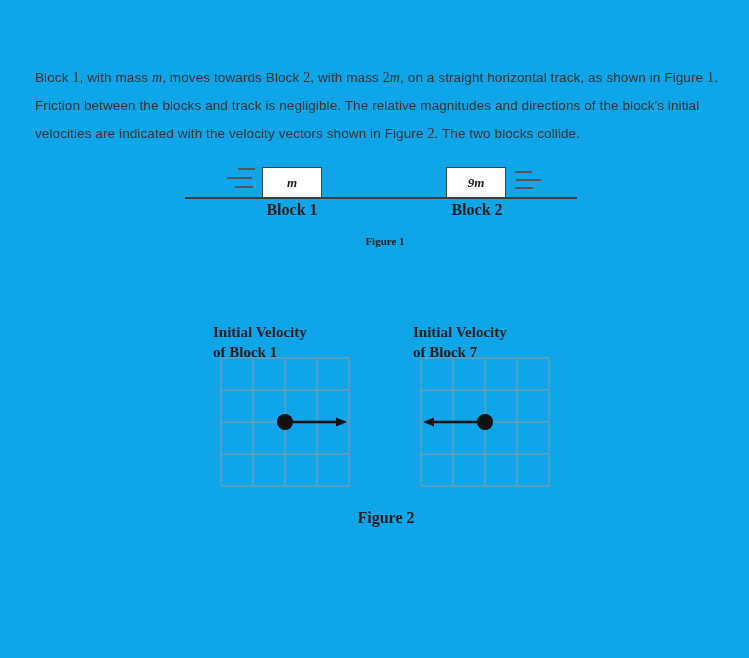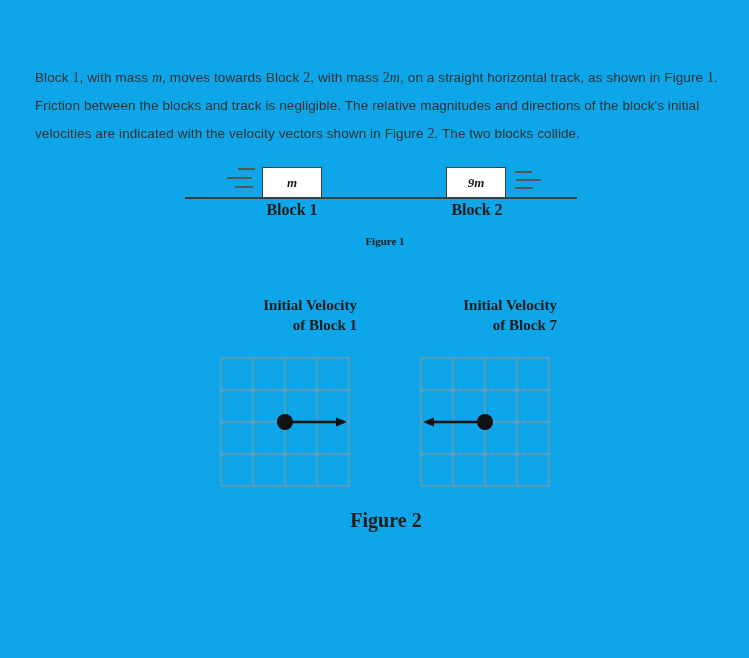--- a/index.html
+++ b/index.html
@@ -34,25 +34,25 @@
     position:absolute;top:201px;width:80px;text-align:center;
     font-family:"Liberation Serif",serif;font-size:16px;font-weight:600;color:#1c1c1c;
   }
   #block1-name{left:252px;}
   #block2-name{left:437px;}
   .fig-caption{
     position:absolute;width:110px;text-align:center;
     font-family:"Liberation Serif",serif;font-weight:600;color:#1c1c1c;
   }
   #fig1-caption{left:330px;top:235px;font-size:11px;}
-  #fig2-caption{left:331px;top:509px;font-size:20px;text-align:center;}
+  #fig2-caption{left:331px;top:509px;font-size:16px;text-align:center;}
 
   
   .vel-title{
-    position:absolute;top:295px;width:144px;text-align:right;
+    position:absolute;top:322px;width:144px;text-align:left;
     font-family:"Liberation Serif",serif;font-size:15px;font-weight:600;
     line-height:20px;color:#1c1c1c;
   }
   #vel-title-1{left:213px;}
   #vel-title-2{left:413px;}
   .vel-grid{position:absolute;top:357px;}
   #vel-grid-1{left:220px;}
   #vel-grid-2{left:420px;}
 </style>
 </head>

